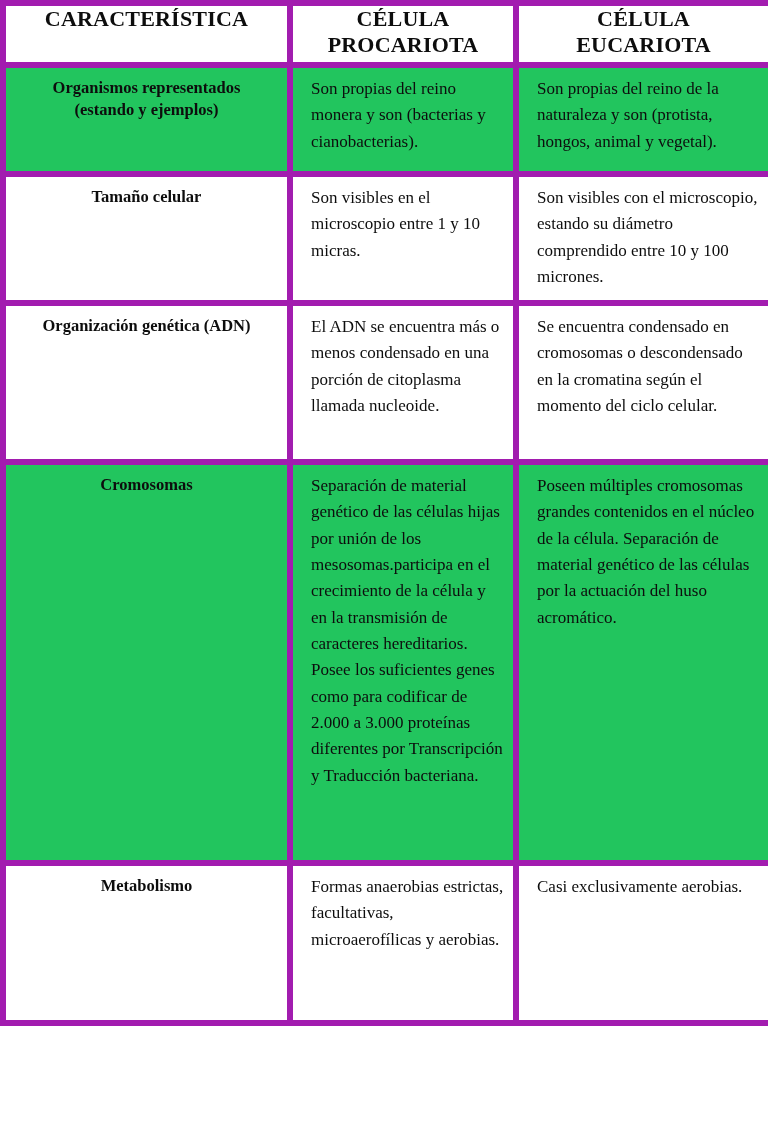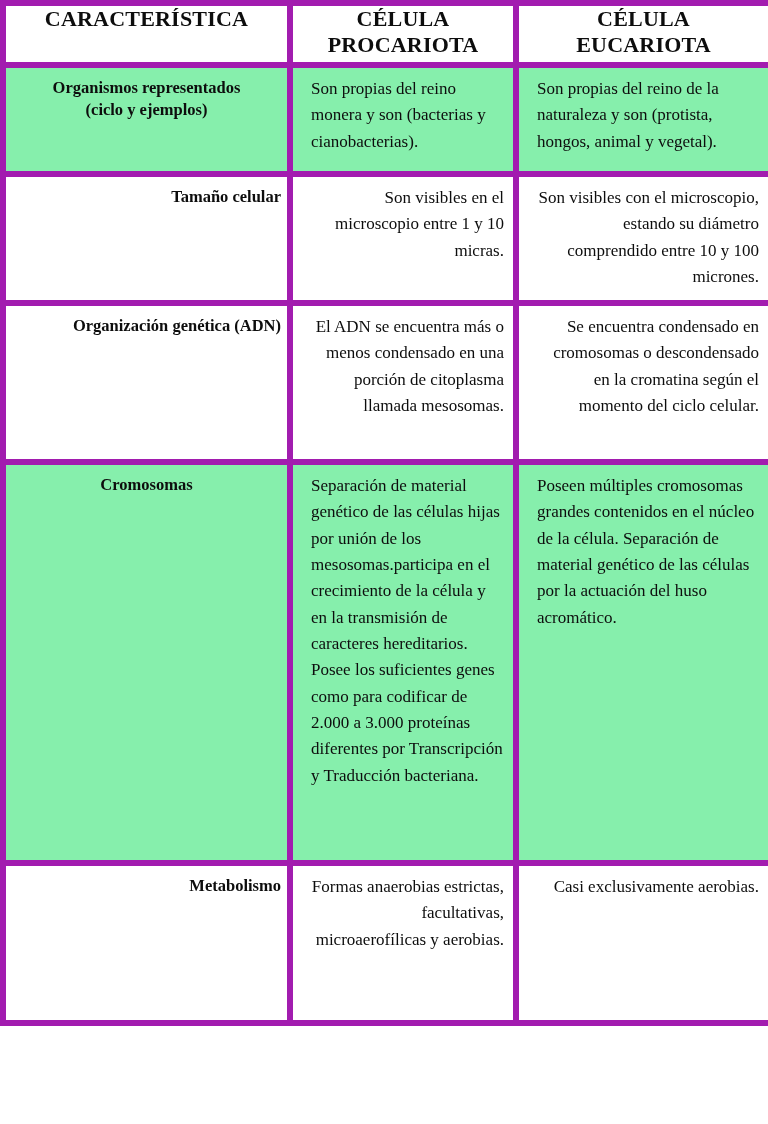--- a/index.html
+++ b/index.html
@@ -43,26 +43,25 @@
     font-size: 22px;
     line-height: 1.18;
     letter-spacing: 0.2px;
     padding: 9px 6px 10px 6px;
     height: 56px;
   }
 
   
   tbody tr.shaded > th,
   tbody tr.shaded > td {
-    background: #86efac;
+    background: #22c55e;
   }
   tbody tr.plain > th,
   tbody tr.plain > td {
     background: #ffffff;
-    text-align: right;
   }
 
   th.feature-cell {
     text-align: center;
     font-weight: bold;
     font-size: 16.5px;
     line-height: 1.35;
     padding: 9px 6px 6px 6px;
   }
 
@@ -107,36 +106,36 @@
         <span class="nowrapline">EUCARIOTA</span>
       </th>
     </tr>
   </thead>
 
   <tbody>
 
     <tr class="shaded r-organismos">
       <th scope="row" class="feature-cell">
         <span>Organismos representados</span><br>
-        <span>(ciclo y ejemplos)</span>
+        <span>(estando y ejemplos)</span>
       </th>
       <td class="value-cell">Son propias del reino monera y son (bacterias y cianobacterias).</td>
       <td class="value-cell">Son propias del reino de la naturaleza y son (protista, hongos, animal y vegetal).</td>
     </tr>
 
     <tr class="plain r-tamano">
       <th scope="row" class="feature-cell">Tamaño celular</th>
       <td class="value-cell">Son visibles en el microscopio entre 1 y 10 micras.</td>
       <td class="value-cell">Son visibles con el microscopio, estando su diámetro comprendido entre 10 y 100 micrones.</td>
     </tr>
 
 
     <tr class="plain r-adn">
       <th scope="row" class="feature-cell">Organización genética (ADN)</th>
-      <td class="value-cell">El ADN se encuentra más o menos condensado en una porción de citoplasma llamada mesosomas.</td>
+      <td class="value-cell">El ADN se encuentra más o menos condensado en una porción de citoplasma llamada nucleoide.</td>
       <td class="value-cell">Se encuentra condensado en cromosomas o descondensado en la cromatina según el momento del ciclo celular.</td>
     </tr>
 
     <tr class="shaded r-cromosomas">
       <th scope="row" class="feature-cell">Cromosomas</th>
       <td class="value-cell">Separación de material genético de las células hijas por unión de los mesosomas.participa en el crecimiento de la célula y en la transmisión de caracteres hereditarios. Posee los suficientes genes como para codificar de 2.000 a 3.000 proteínas diferentes por Transcripción y Traducción bacteriana.</td>
       <td class="value-cell">Poseen múltiples cromosomas grandes contenidos en el núcleo de la célula. Separación de material genético de las células por la actuación del huso acromático.</td>
     </tr>
 
     <tr class="plain r-metabolismo">

